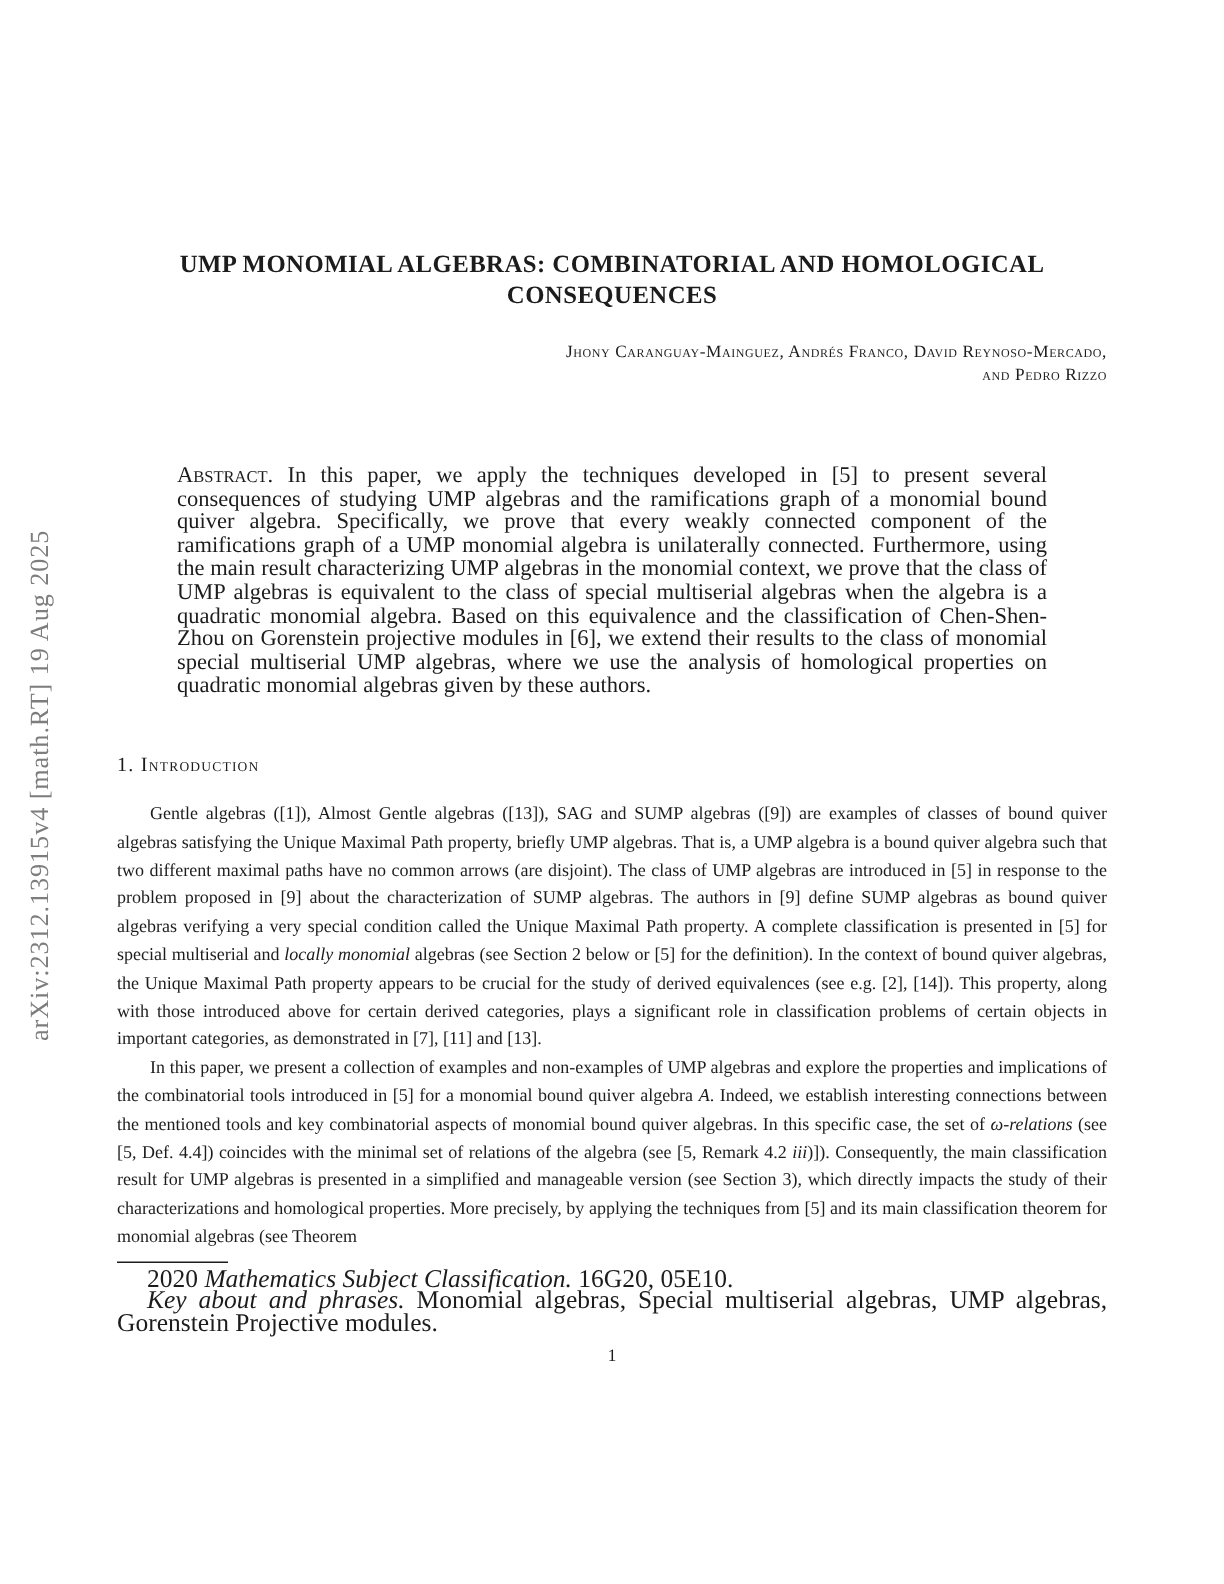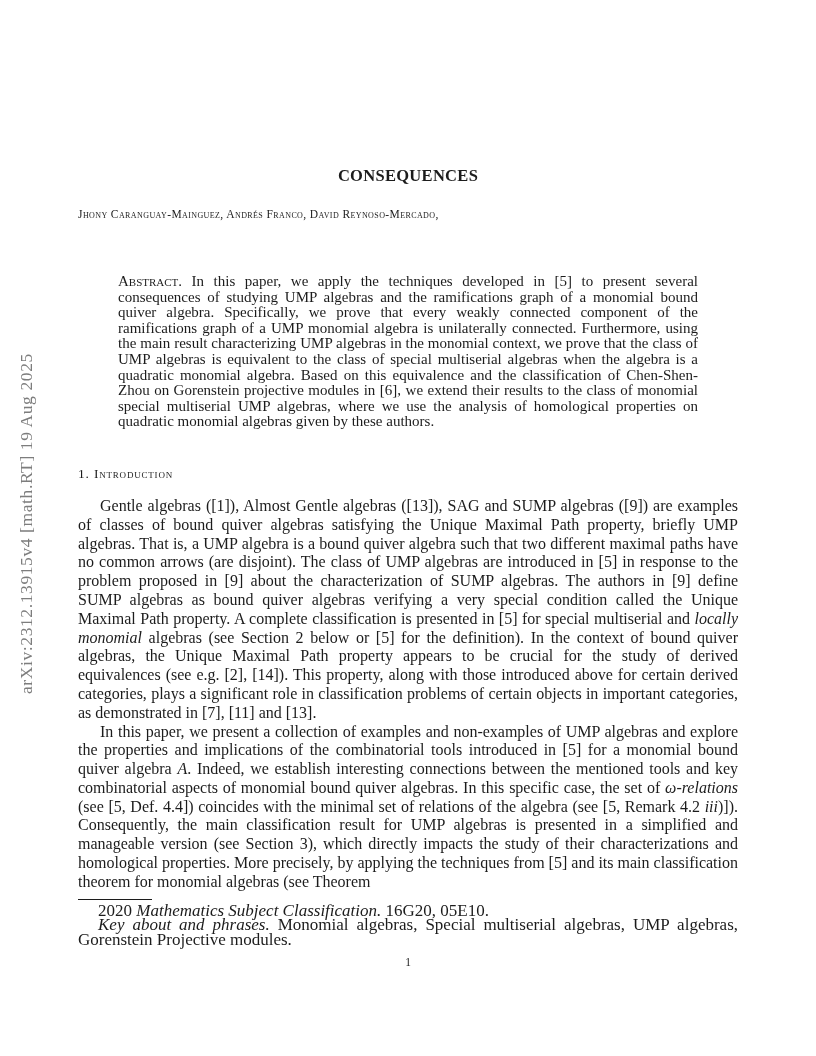--- a/index.html
+++ b/index.html
@@ -37,42 +37,42 @@
   .title {
     margin-top: 165px;
     text-align: center;
     font-weight: bold;
     font-size: 16.5px;
     line-height: 21px;
     letter-spacing: 0.3px;
   }
   .authors {
     margin-top: 21px;
-    text-align: left;
+    text-align: right;
     font-variant: small-caps;
     font-size: 11.5px;
     line-height: 15px;
     letter-spacing: 0.4px;
   }
   .abstract {
     margin: 52px auto 0 auto;
     width: 580px;
     font-size: 15px;
     line-height: 15.6px;
     text-align: justify;
   }
   .section-heading {
     margin-top: 36px;
     text-align: left;
     font-variant: small-caps;
     font-size: 13.5px;
     letter-spacing: 0.8px;
   }
   .para {
-    font-size: 16px;
+    font-size: 12px;
     line-height: 18.8px;
     text-align: justify;
     text-indent: 22px;
     margin: 0;
   }
   .para.first {
     margin-top: 15px;
   }
   .it { font-style: italic; }
   .sc { font-variant: small-caps; }
@@ -97,25 +97,27 @@
   }
 </style>
 </head>
 <body>
 
 <div class="watermark">arXiv:2312.13915v4  [math.RT]  19 Aug 2025</div>
 
 <div class="content">
 
   <div class="title">
+    <div>UMP MONOMIAL ALGEBRAS: COMBINATORIAL AND HOMOLOGICAL</div>
     <div>CONSEQUENCES</div>
   </div>
 
   <div class="authors">
     <div>Jhony Caranguay-Mainguez, Andrés Franco, David Reynoso-Mercado,</div>
+    <div>and Pedro Rizzo</div>
   </div>
 
   <div class="abstract"><span class="sc">Abstract.</span><span> In this paper, we apply the techniques developed in [5] to present several consequences of studying UMP algebras and the ramifications graph of a monomial bound quiver algebra.  Specifically, we prove that every weakly connected component of the ramifications graph of a UMP monomial algebra is unilaterally connected.  Furthermore, using the main result characterizing UMP algebras in the monomial context, we prove that the class of UMP algebras is equivalent to the class of special multiserial algebras when the algebra is a quadratic monomial algebra. Based on this equivalence and the classification of Chen-Shen-Zhou on Gorenstein projective modules in [6], we extend their results to the class of monomial special multiserial UMP algebras, where we use the analysis of homological properties on quadratic monomial algebras given by these authors.</span></div>
 
   <div class="section-heading">1. Introduction</div>
 
   <p class="para first"><span>Gentle algebras ([1]), Almost Gentle algebras ([13]), SAG and SUMP algebras ([9]) are examples of classes of bound quiver algebras satisfying the Unique Maximal Path property, briefly UMP algebras.  That is, a UMP algebra is a bound quiver algebra such that two different maximal paths have no common arrows (are disjoint).  The class of UMP algebras are introduced in [5] in response to the problem proposed in [9] about the characterization of SUMP algebras. The authors in [9] define SUMP algebras as bound quiver algebras verifying a very special condition called the Unique Maximal Path property.  A complete classification is presented in [5] for special multiserial and </span><span class="it">locally monomial</span><span> algebras (see Section 2 below or [5] for the definition).  In the context of bound quiver algebras, the Unique Maximal Path property appears to be crucial for the study of derived equivalences (see e.g.  [2], [14]).  This property, along with those introduced above for certain derived categories, plays a significant role in classification problems of certain objects in important categories, as demonstrated in [7], [11] and [13].</span></p>
 
   <p class="para"><span>In this paper, we present a collection of examples and non-examples of UMP algebras and explore the properties and implications of the combinatorial tools introduced in [5] for a monomial bound quiver algebra </span><span class="it">A</span><span>.  Indeed, we establish interesting connections between the mentioned tools and key combinatorial aspects of monomial bound quiver algebras.  In this specific case, the set of </span><span class="it">ω-relations</span><span> (see [5, Def.  4.4]) coincides with the minimal set of relations of the algebra (see [5, Remark 4.2 </span><span class="it">iii</span><span>)]).  Consequently, the main classification result for UMP algebras is presented in a simplified and manageable version (see Section 3), which directly impacts the study of their characterizations and homological properties.  More precisely, by applying the techniques from [5] and its main classification theorem for monomial algebras (see Theorem</span></p>
 

